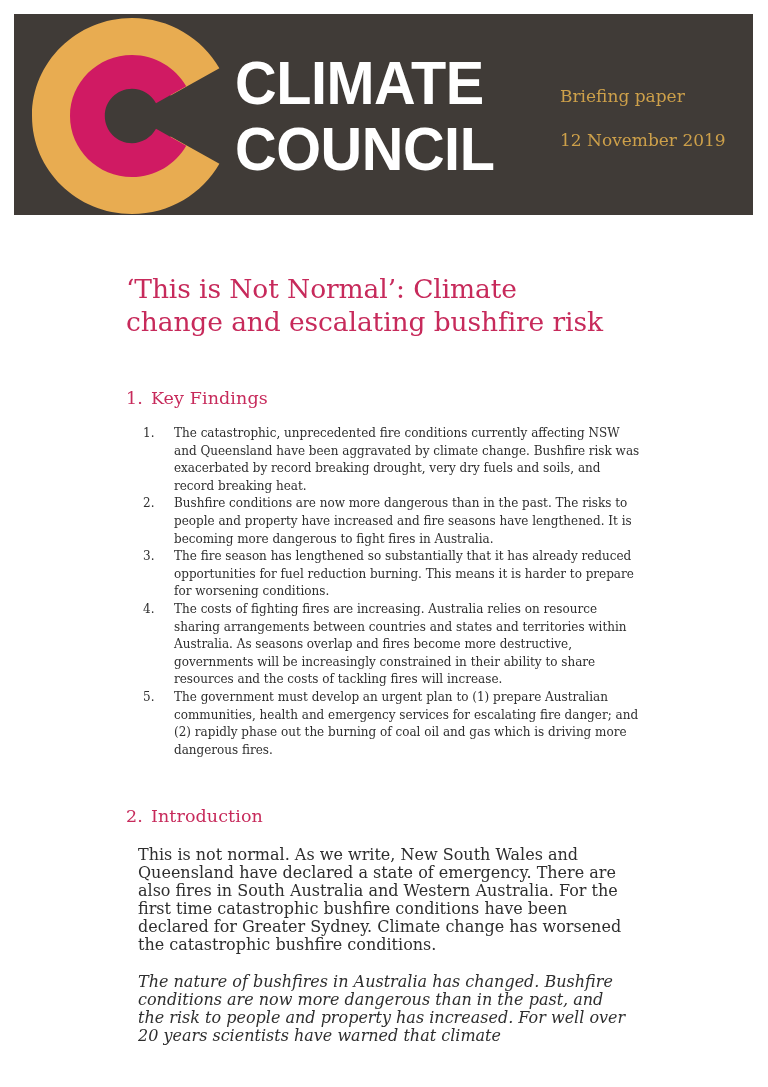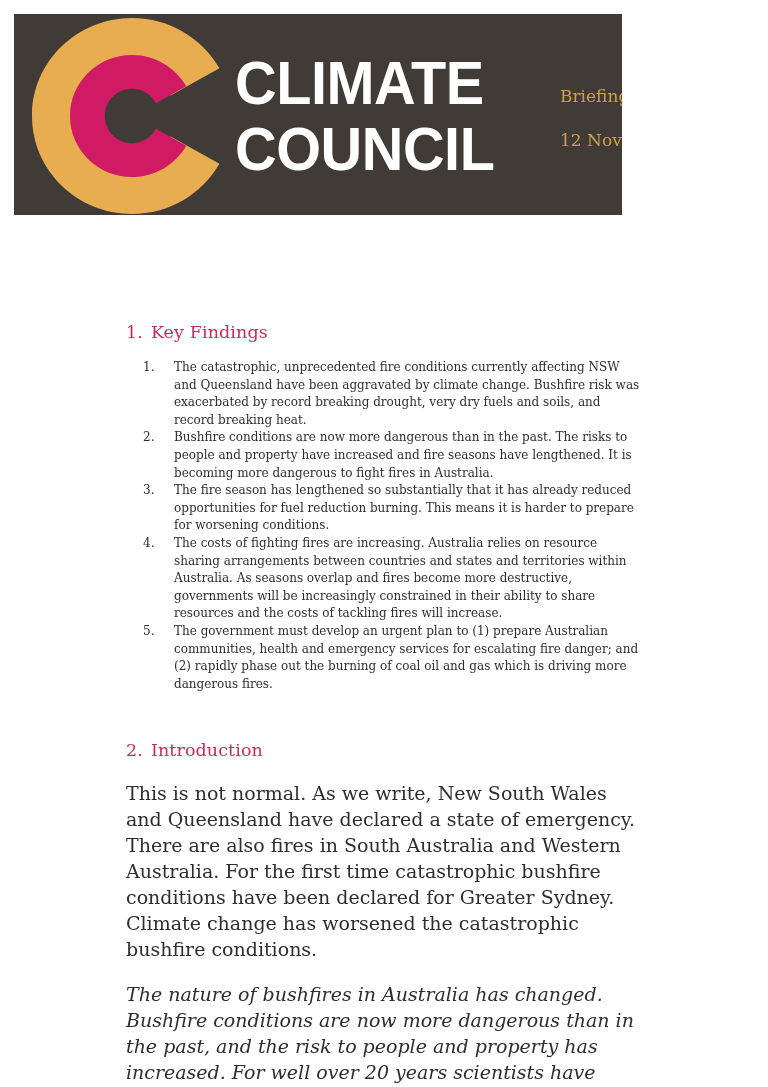--- a/index.html
+++ b/index.html
@@ -14,21 +14,21 @@
     overflow: hidden;
     font-family: "DejaVu Serif", serif;
     -webkit-font-smoothing: antialiased;
   }
 
   
   .banner {
     position: absolute;
     left: 14px;
     top: 14px;
-    width: 608px;
+    width: 739px;
     height: 201px;
     background: #403b37;
     overflow: hidden;
   }
 
   
   .logo {
     position: absolute;
     left: 18px;
     top: 4px;
@@ -135,25 +135,25 @@
     content: counter(finding) ".";
     position: absolute;
     left: 17px;
     top: 0;
     width: 24px;
     text-align: left;
   }
 
   
   .para {
-    margin: 0;
+    margin: 12px;
     color: #2e2e2e;
     font-family: "DejaVu Serif", serif;
-    font-size: 19px;
-    line-height: 26px;
+    font-size: 16px;
+    line-height: 18px;
   }
   #intro-para-1 { margin-top: 19px; }
   #intro-para-2 { margin-top: 19px; font-style: italic; }
 </style>
 </head>
 <body>
 
 <div class="banner">
 
   <div class="logo">
@@ -188,20 +188,24 @@
 
   <div class="banner-meta">
     <span class="meta-kind">Briefing paper</span>
     <span class="meta-date">12 November 2019</span>
   </div>
 
 </div>
 
 <div class="content">
 
+  <h1 class="doc-title">
+    <span>‘This is Not Normal’: Climate</span><br>
+    <span>change and escalating bushfire risk</span>
+  </h1>
 
   <h2 class="section-heading" id="key-findings-heading">
     <span class="num">1.</span><span>Key Findings</span>
   </h2>
 
   <ol class="findings">
     <li>The catastrophic, unprecedented fire conditions currently affecting NSW and Queensland have been aggravated by climate change. Bushfire risk was exacerbated by record breaking drought, very dry fuels and soils, and record breaking heat.</li>
     <li>Bushfire conditions are now more dangerous than in the past. The risks to people and property have increased and fire seasons have lengthened. It is becoming more dangerous to fight fires in Australia.</li>
     <li>The fire season has lengthened so substantially that it has already reduced opportunities for fuel reduction burning. This means it is harder to prepare for worsening conditions.</li>
     <li>The costs of fighting fires are increasing. Australia relies on resource sharing arrangements between countries and states and territories within Australia. As seasons overlap and fires become more destructive, governments will be increasingly constrained in their ability to share resources and the costs of tackling fires will increase.</li>

